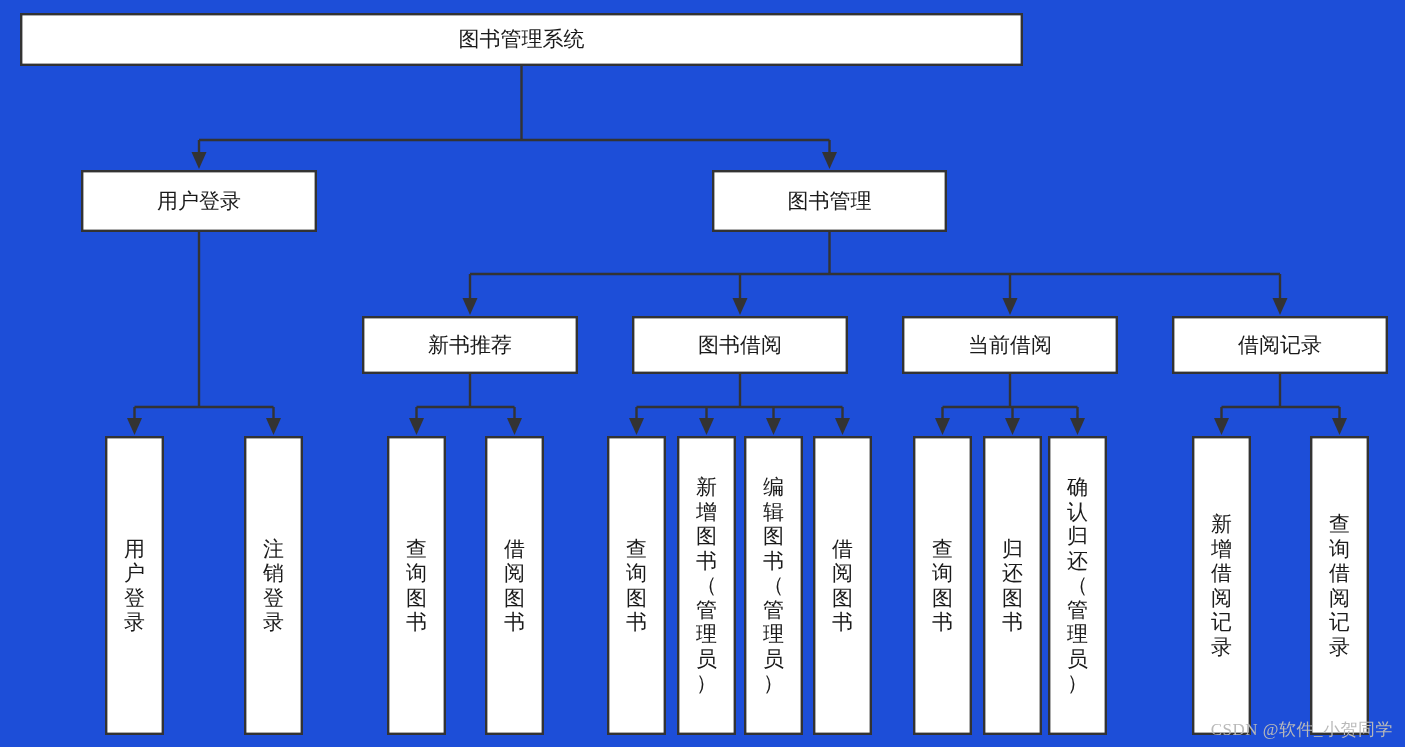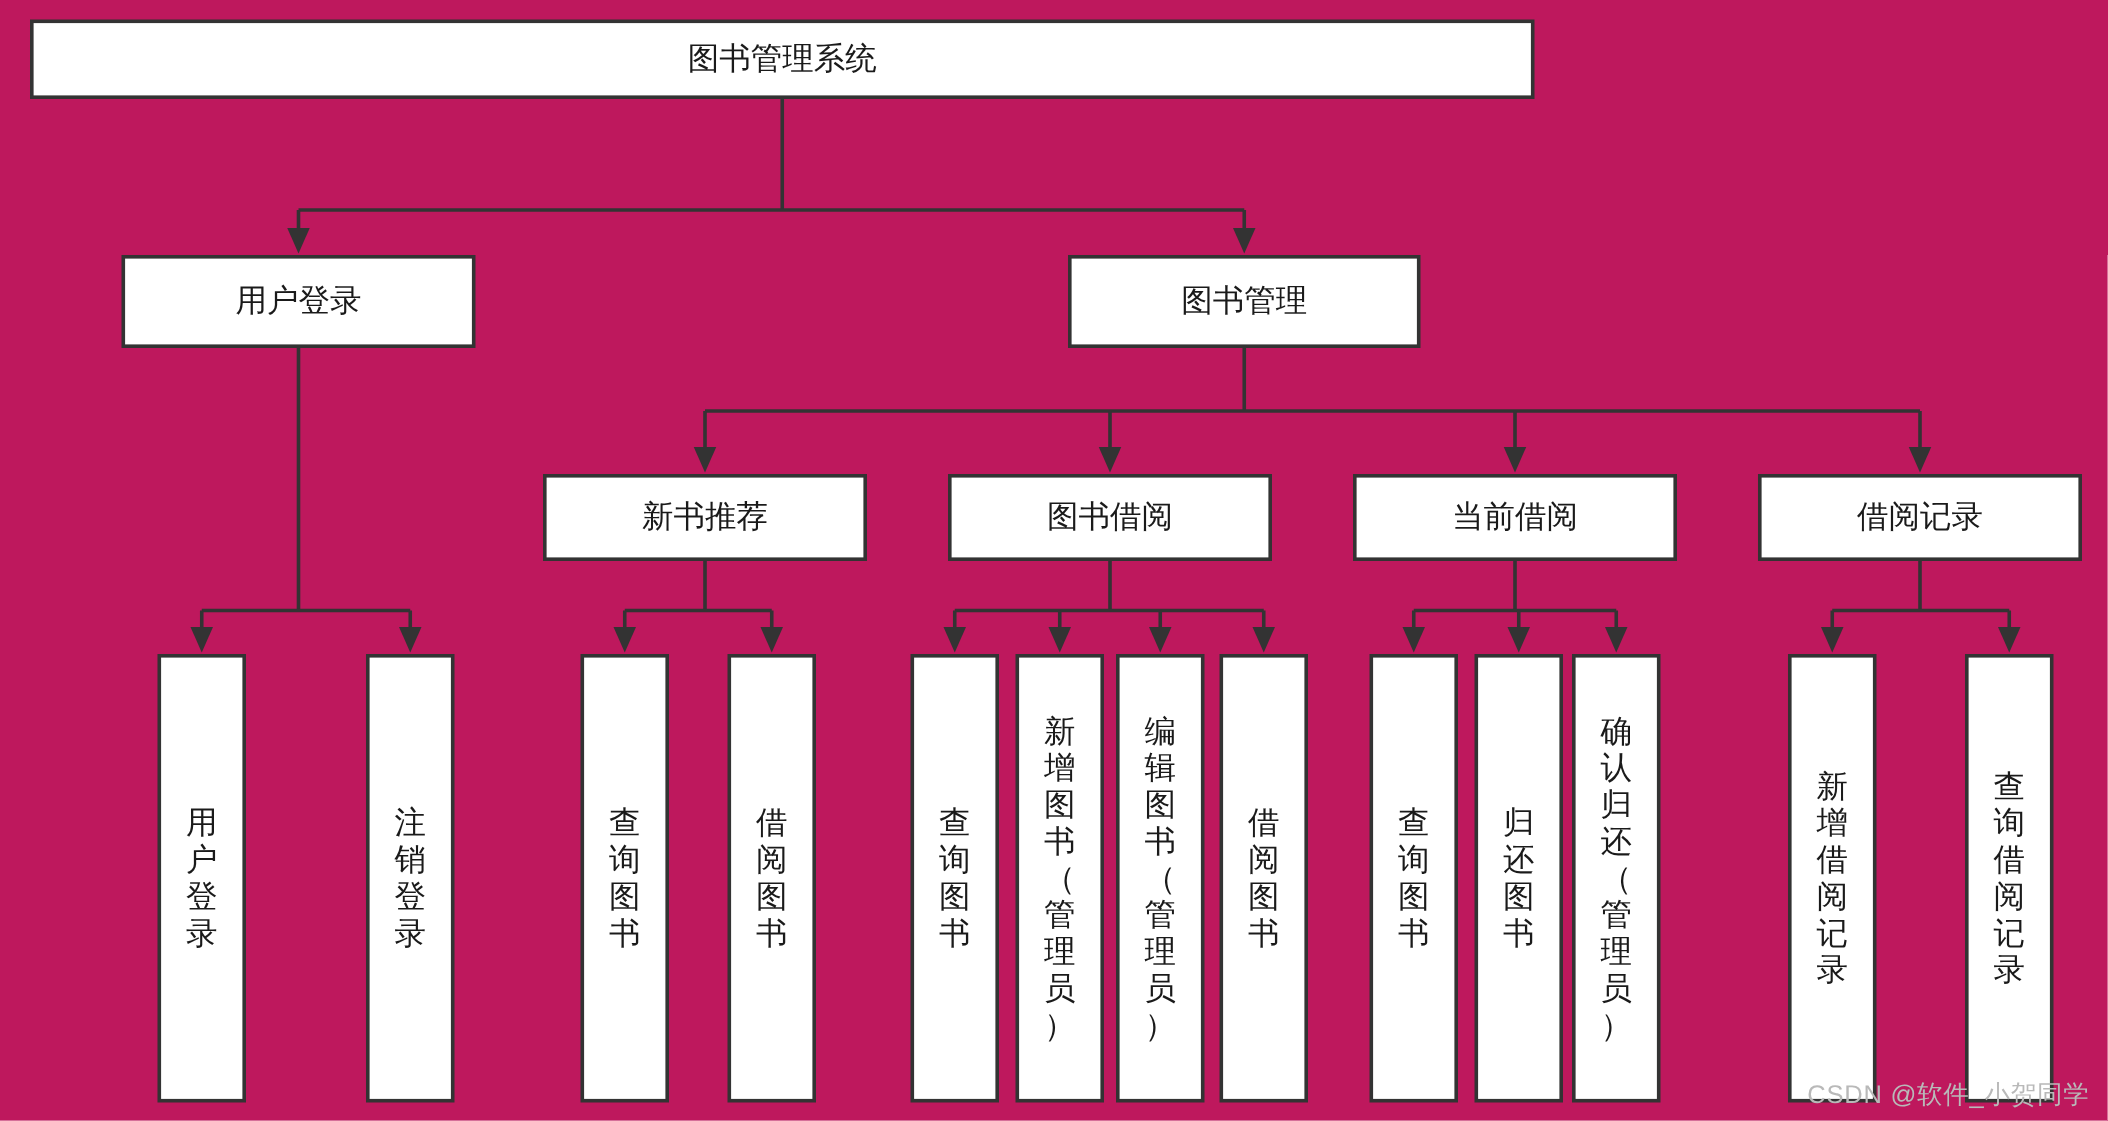--- a/index.html
+++ b/index.html
@@ -11,21 +11,21 @@
   body {
     width: 1405px;
     height: 747px;
     font-family: "Liberation Sans", "DejaVu Sans", sans-serif;
     overflow: hidden;
   }
   #diagram-root {
     position: relative;
     width: 1405px;
     height: 747px;
-    background: #be185d;
+    background: #1d4ed8;
   }
   svg#tree-svg {
     position: absolute;
     left: 0;
     top: 0;
     width: 1405px;
     height: 747px;
     display: block;
   }
   .node-rect {
@@ -53,21 +53,21 @@
     stroke-linecap: butt;
   }
   .arrow-head {
     fill: #333333;
     stroke: none;
   }
   .watermark {
     position: absolute;
     right: 12px;
     bottom: 6px;
-    font-family: Liberation Sans, sans-serif;
+    font-family: Liberation Serif, serif;
     font-size: 17px;
     color: #b9b9b9;
     white-space: nowrap;
     letter-spacing: 0.5px;
     user-select: none;
   }
 </style>
 </head>
 <body>
 

